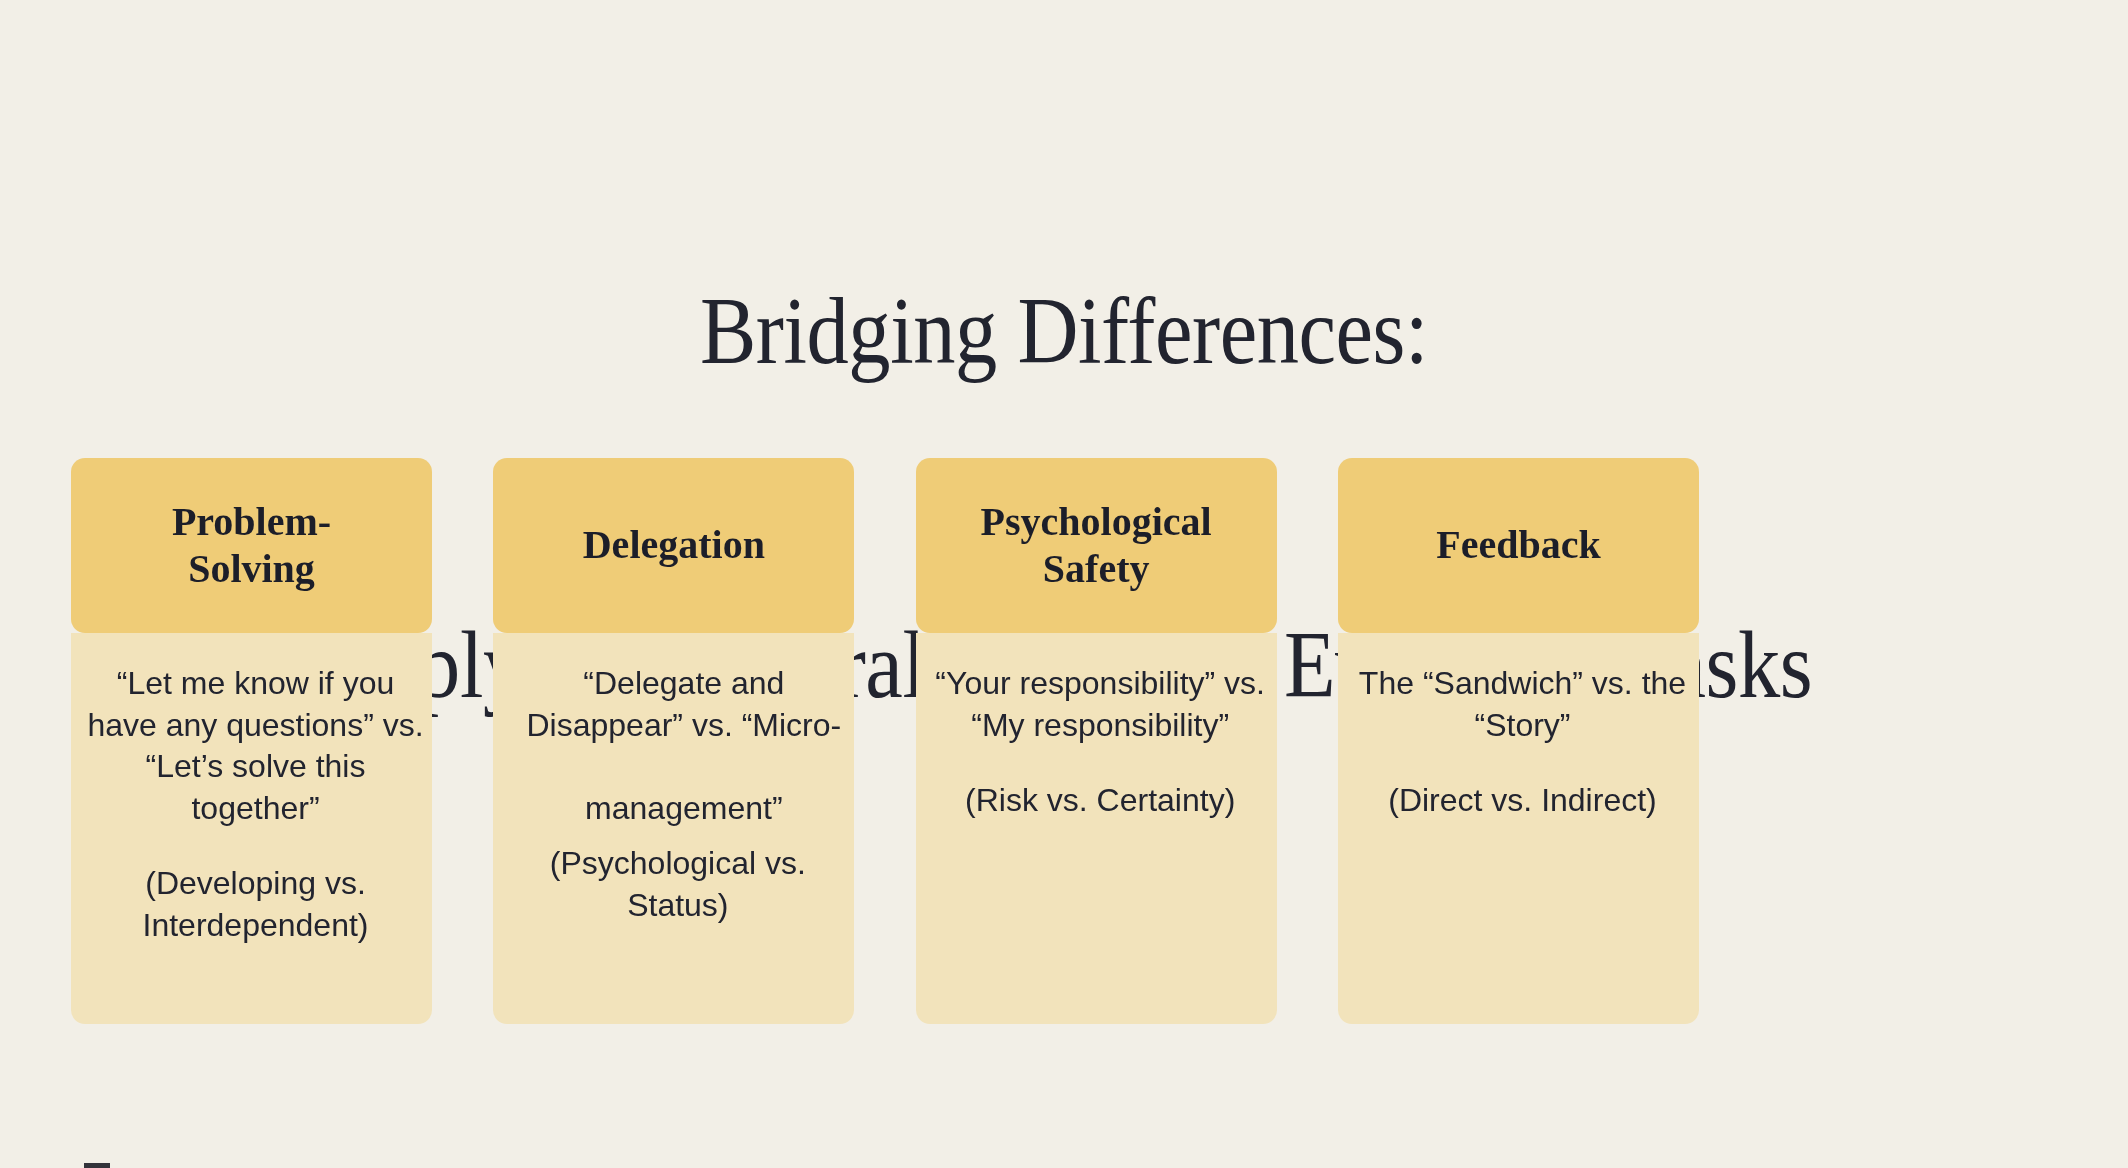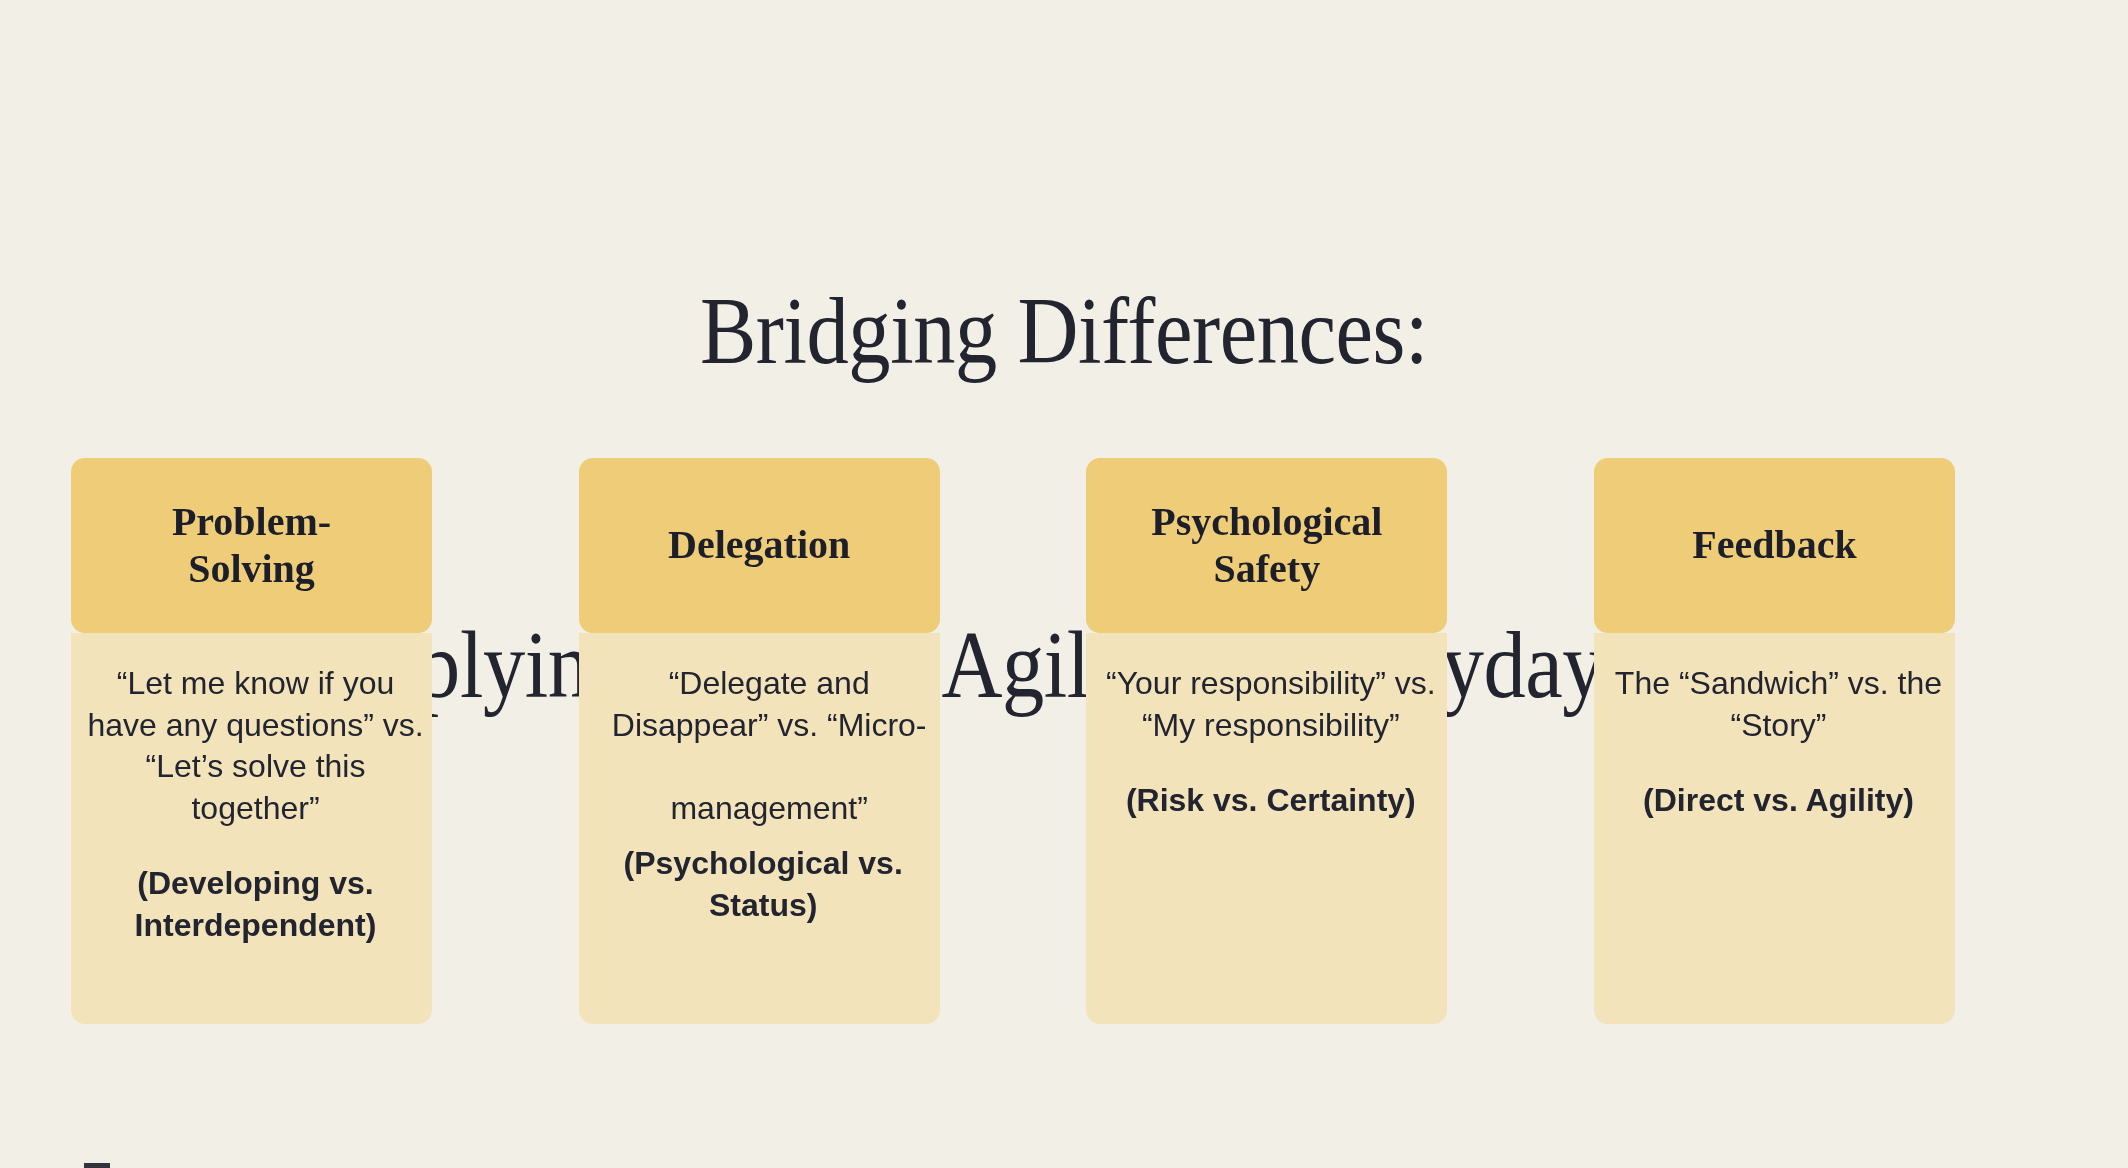--- a/index.html
+++ b/index.html
@@ -34,21 +34,21 @@
   }
   #slide-title .title-line {
     display: block;
   }
 
   
   #card-strip {
     position: absolute;
     left: 71px;
     top: 458px;
-    width: 1884px;
+    width: 1628px;
     height: 566px;
     display: flex;
     flex-direction: row;
     justify-content: space-between;
     align-items: flex-start;
   }
 
   .concept-card {
     width: 361px;
     height: 566px;
@@ -92,21 +92,20 @@
     font-size: 32px;
     line-height: 1.30;
     color: #22242F;
     white-space: pre-line;
   }
   .card-body p.card-quote {
     margin-bottom: 34px;
   }
   .card-body p.card-dimension {
     margin-bottom: 0;
-    font-weight: bold;
   }
 
   
   .concept-card.has-gap .card-quote {
     margin-bottom: 14px;
     margin-left: 12px;
   }
 
   
   #bottom-artifact {
@@ -161,20 +160,20 @@
       <p class="card-dimension">(Risk vs. Certainty)</p>
     </div>
   </div>
 
   <div class="concept-card">
     <div class="card-header">
       <div class="card-header-text">Feedback</div>
     </div>
     <div class="card-body">
       <p class="card-quote">The “Sandwich” vs. the “Story”</p>
-      <p class="card-dimension">(Direct vs. Agility)</p>
+      <p class="card-dimension">(Direct vs. Indirect)</p>
     </div>
   </div>
 
 
 </div>
 
 <div id="bottom-artifact"></div>
 
 </body></html>

